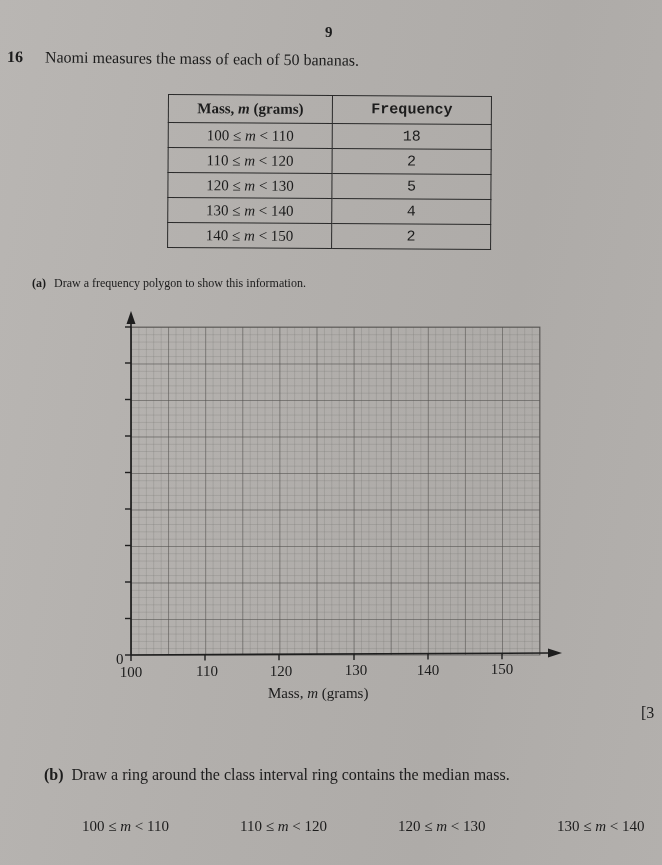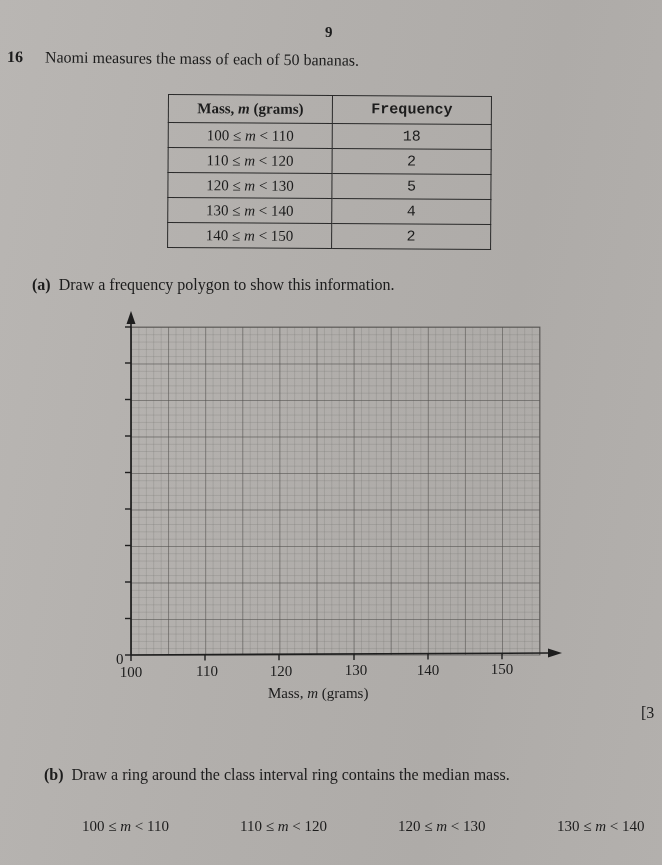--- a/index.html
+++ b/index.html
@@ -45,21 +45,21 @@
       height: 24px;
       padding: 0;
     }
     .freq-table th { font-weight: bold; height: 27px; }
     .freq-table th.c1, .freq-table td.c1 { width: 163px; }
     .freq-table th.c2, .freq-table td.c2 { width: 158px; font-family: Liberation Mono, monospace; }
     .freq-table td .mvar { font-style: italic; }
 
     .part-a {
       left: 32px; top: 276px;
-      font-size: 16px;
+      font-size: 12px;
       white-space: nowrap;
       text-align: center;
     }
     .part-label { font-weight: bold; margin-right: 8px; }
 
     
     .graph-svg { left: 0; top: 0; }
 
     .x-axis-title {
       left: 268px; top: 685px;

